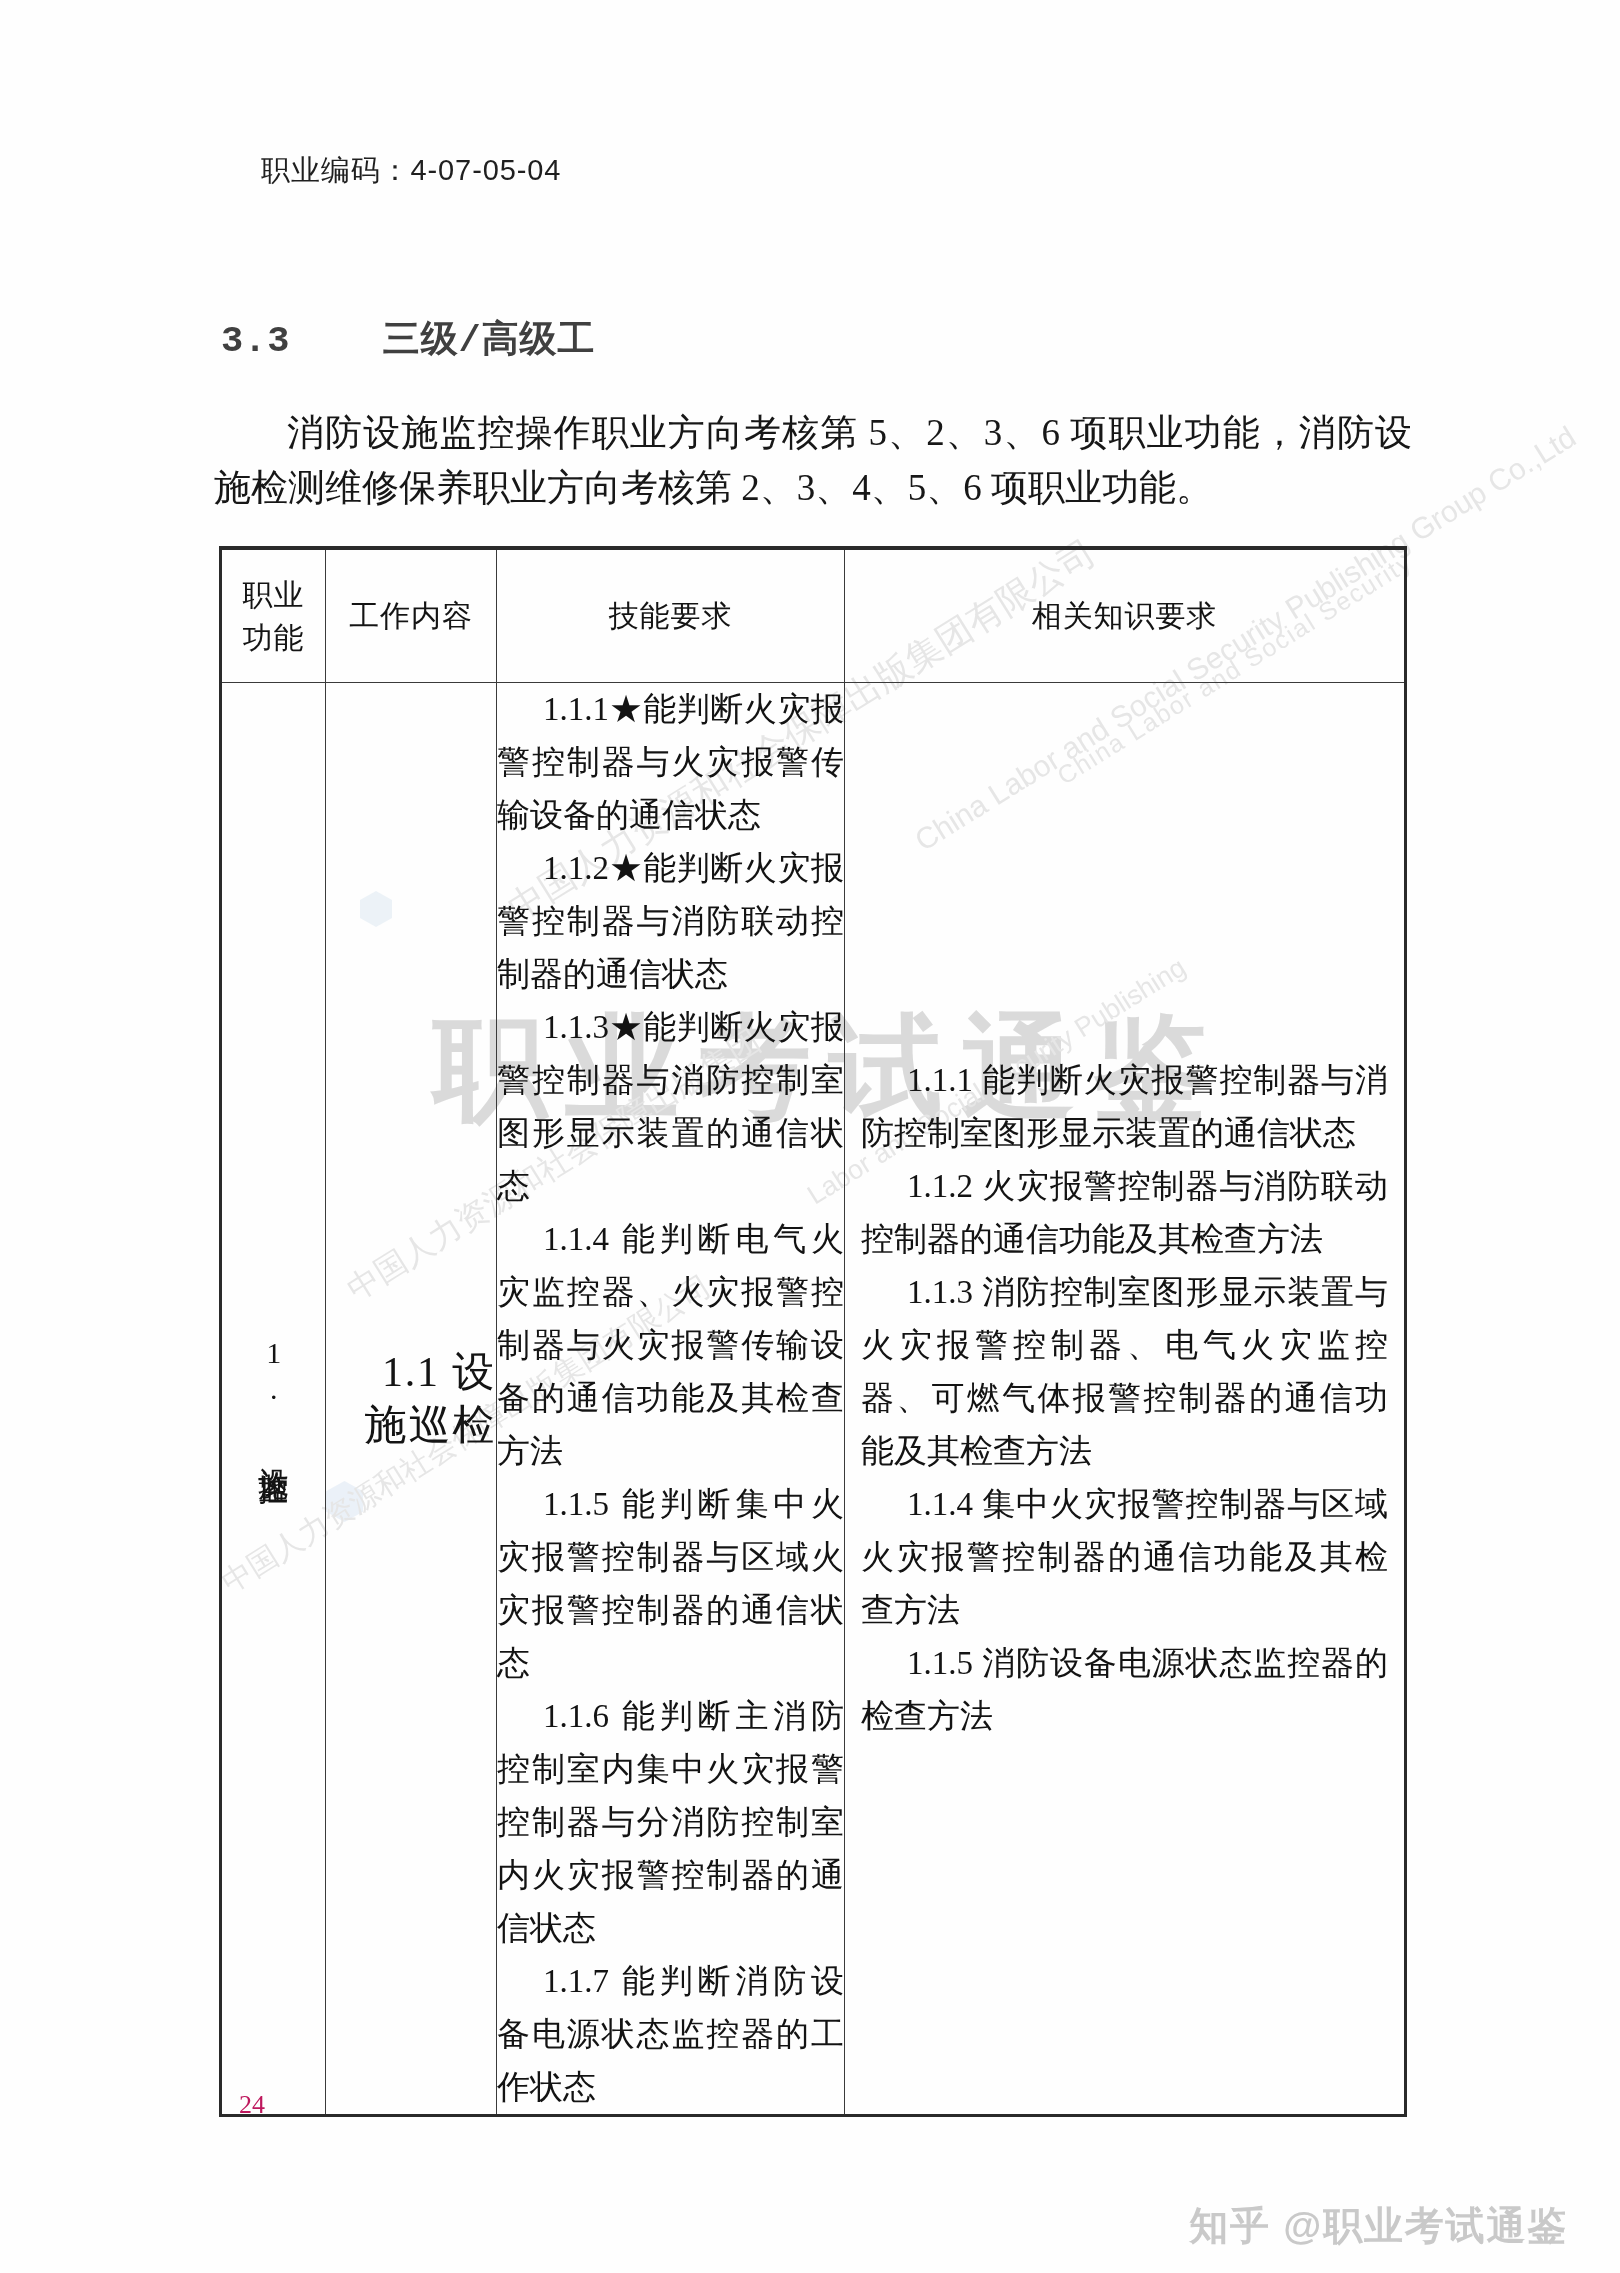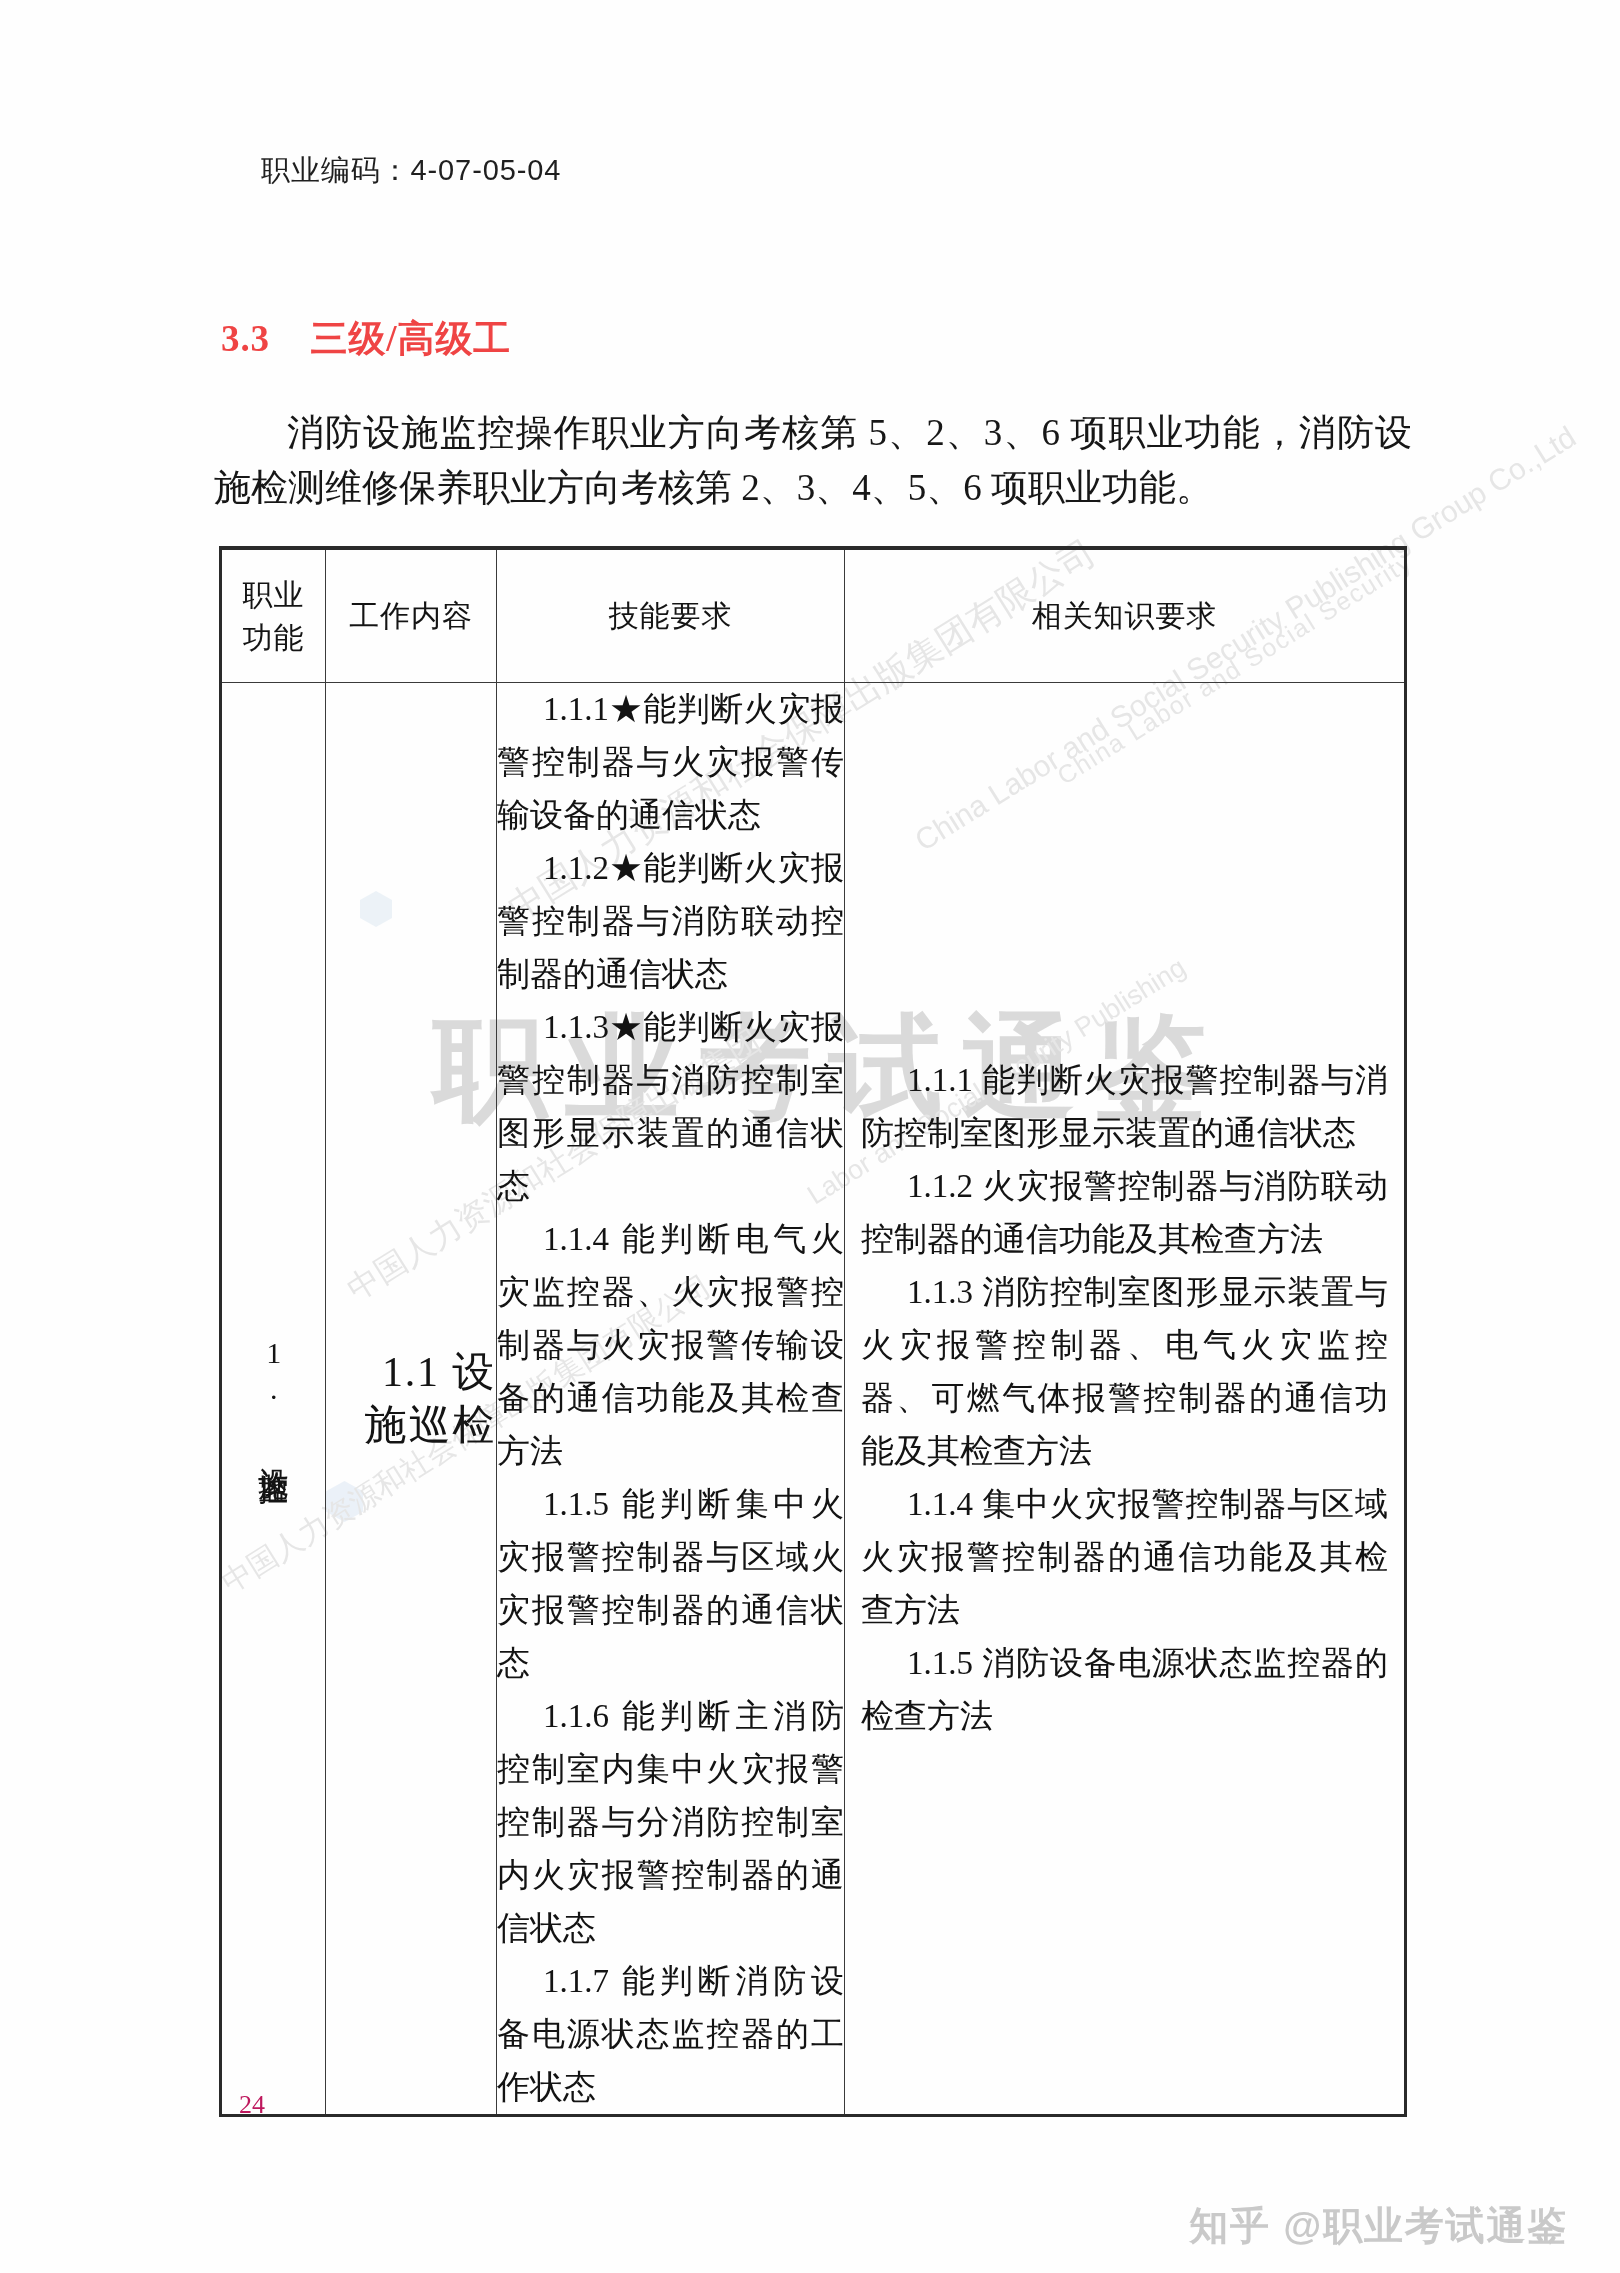--- a/index.html
+++ b/index.html
@@ -89,24 +89,24 @@
     color: #1f1f1f;
     z-index: 5;
     margin-left: 40px;
   }
 
   
   .section-heading {
     position: absolute;
     left: 221px;
     top: 314px;
-    font-family: Liberation Serif, serif;
+    font-family: Liberation Mono, monospace;
     font-weight: 700;
     font-size: 37px;
-    color: #ef4444;
+    color: #404040;
     letter-spacing: 0.9px;
     z-index: 5;
     white-space: pre;
   }
 
   
   .intro {
     position: absolute;
     left: 214px;
     top: 405px;

